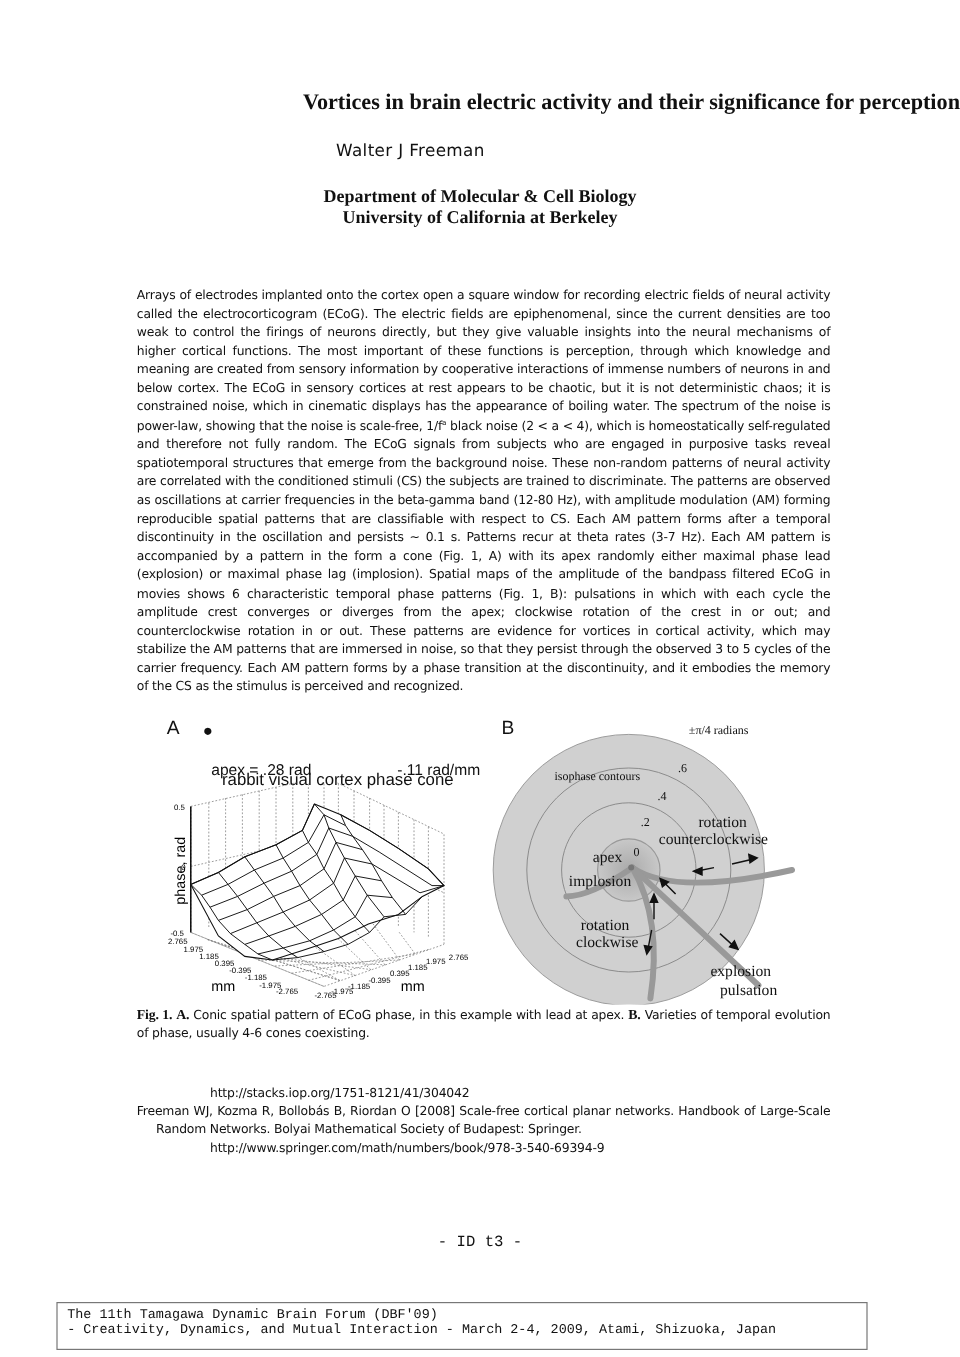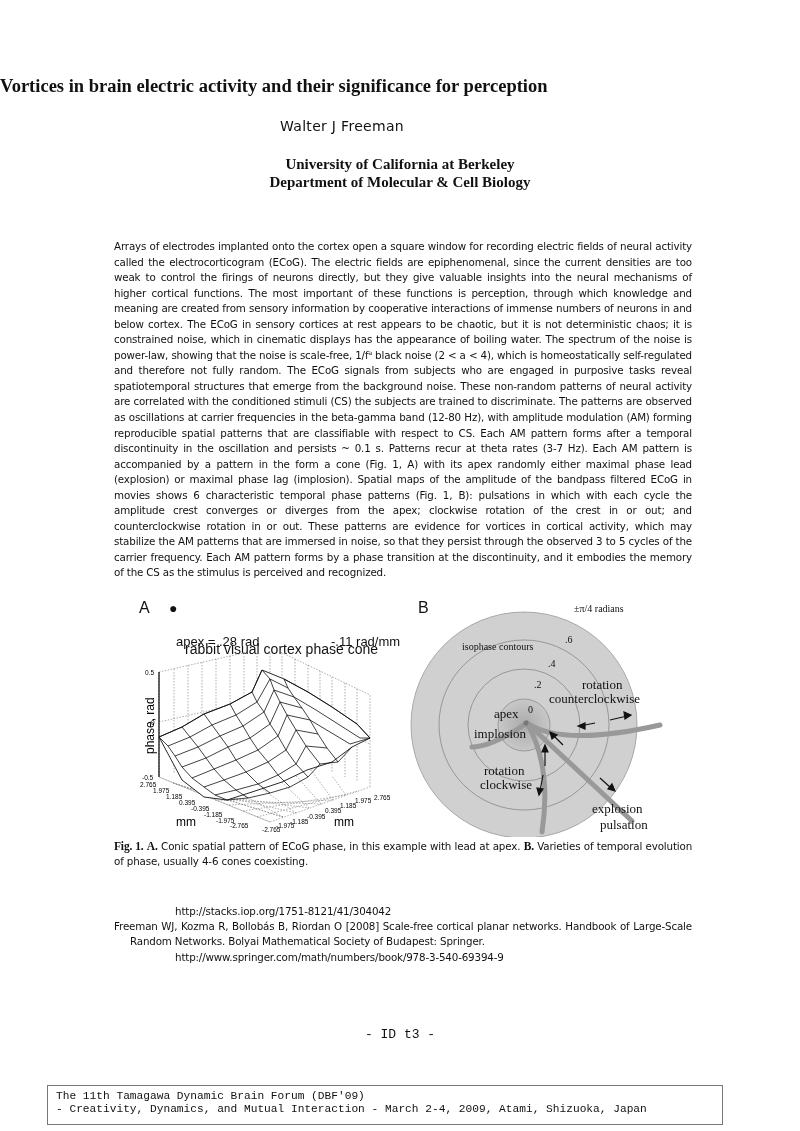--- a/index.html
+++ b/index.html
@@ -1,18 +1,18 @@
 <!DOCTYPE html>
 <html><head>
 <meta charset="utf-8">
 <style>
   html, body { margin: 0; padding: 0; background: #ffffff; }
   body { width: 800px; height: 1131px; position: relative; overflow: hidden; color: #111; }
 
-  #title { position: absolute; top: 76px; left: 0; width: 800px; text-align: left;
+  #title { position: absolute; top: 76px; left: 0; width: 800px; text-align: right;
            font-family: "Liberation Serif", serif; font-weight: bold; font-size: 18.5px; }
   #author { position: absolute; top: 118px; left: 0; width: 684px; text-align: center;
             font-family: "DejaVu Sans", sans-serif; font-size: 14px; letter-spacing: 0.3px; }
   #affil { position: absolute; top: 155px; left: 0; width: 800px; text-align: center;
            font-family: "Liberation Serif", serif; font-weight: bold; font-size: 15px; line-height: 18px; }
 
   #abstract { position: absolute; top: 239px; left: 114px; width: 578px;
               font-family: "DejaVu Sans", sans-serif; font-size: 10.3px; line-height: 15.55px;
               text-align: justify; letter-spacing: -0.15px; }
   #abstract sup { font-size: 6px; vertical-align: 4px; line-height: 0; }
@@ -36,22 +36,22 @@
   #footer { position: absolute; top: 1085px; left: 47px; width: 676px; height: 40px;
             border: 1px solid #777; box-sizing: border-box; padding: 4px 8px;
             font-family: "Liberation Mono", monospace; font-size: 11.2px; line-height: 13px; white-space: pre; }
 </style>
 </head>
 <body>
 
 <div id="title">Vortices in brain electric activity and their significance for perception</div>
 <div id="author">Walter J Freeman</div>
 <div id="affil">
+  <div>Department of Molecular &amp; Cell Biology</div>
   <div>University of California at Berkeley</div>
-  <div>Department of Molecular &amp; Cell Biology</div>
 </div>
 
 <div id="abstract"><span>Arrays of electrodes implanted onto the cortex open a square window for recording electric fields of neural activity called the electrocorticogram (ECoG). The electric fields are epiphenomenal, since the current densities are too weak to control the firings of neurons directly, but they give valuable insights into the neural mechanisms of higher cortical functions. The most important of these functions is perception, through which knowledge and meaning are created from sensory information by cooperative interactions of immense numbers of neurons in and below cortex. The ECoG in sensory cortices at rest appears to be chaotic, but it is not deterministic chaos; it is constrained noise, which in cinematic displays has the appearance of boiling water. The spectrum of the noise is power-law, showing that the noise is scale-free, 1/f</span><sup>a</sup><span> black noise (2 &lt; a &lt; 4), which is homeostatically self-regulated and therefore not fully random. The ECoG signals from subjects who are engaged in purposive tasks reveal spatiotemporal structures that emerge from the background noise. These non-random patterns of neural activity are correlated with the conditioned stimuli (CS) the subjects are trained to discriminate. The patterns are observed as oscillations at carrier frequencies in the beta-gamma band (12-80 Hz), with amplitude modulation (AM) forming reproducible spatial patterns that are classifiable with respect to CS. Each AM pattern forms after a temporal discontinuity in the oscillation and persists ~ 0.1 s. Patterns recur at theta rates (3-7 Hz). Each AM pattern is accompanied by a pattern in the form a cone (Fig. 1, A) with its apex randomly either maximal phase lead (explosion) or maximal phase lag (implosion). Spatial maps of the amplitude of the bandpass filtered ECoG in movies shows 6 characteristic temporal phase patterns (Fig. 1, B): pulsations in which with each cycle the amplitude crest converges or diverges from the apex; clockwise rotation of the crest in or out; and counterclockwise rotation in or out. These patterns are evidence for vortices in cortical activity, which may stabilize the AM patterns that are immersed in noise, so that they persist through the observed 3 to 5 cycles of the carrier frequency. Each AM pattern forms by a phase transition at the discontinuity, and it embodies the memory of the CS as the stimulus is perceived and recognized.</span></div>
 
 <div id="figure">
 
   <div>
     <span class="fig-label" style="left:27px; top:2px;">A</span>
     <span class="fig-text" style="left:57px; top:3px; font-size:14px;">●</span>
     <span class="fig-text" style="left:73px; top:4px; font-size:14px;margin-top:40px;">rabbit visual cortex phase cone</span>

